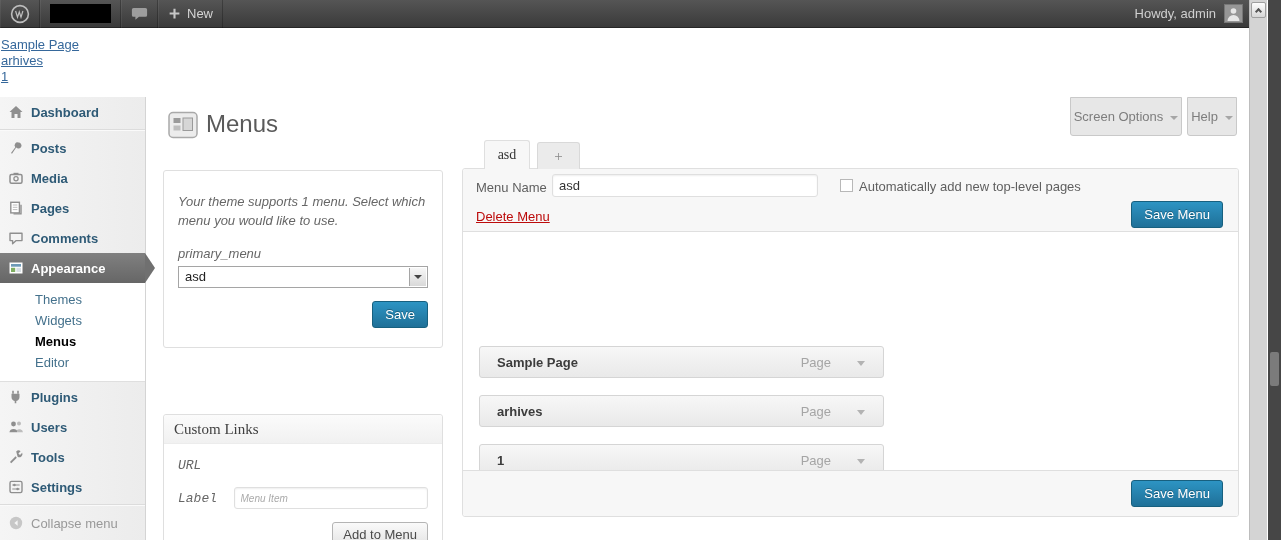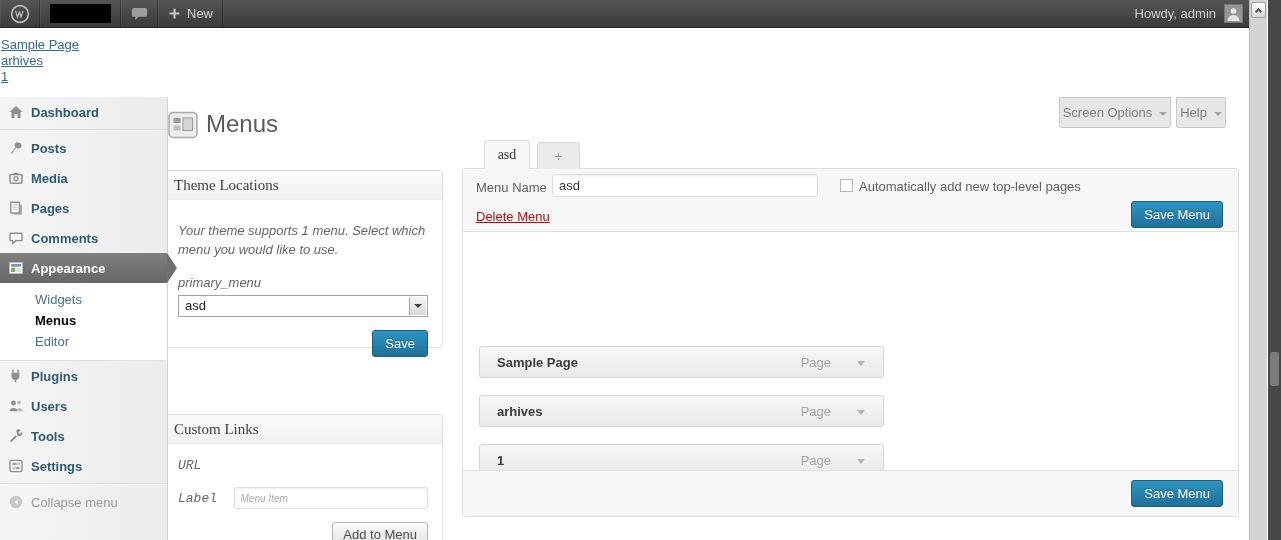--- a/index.html
+++ b/index.html
@@ -29,40 +29,40 @@
     transform:rotate(45deg); margin-top:2px; }
   #scroll-dark { position:absolute; left:1268px; top:0; width:13px; height:540px; background:#464646; z-index:11; }
   #scroll-dark-thumb { position:absolute; left:2px; top:352px; width:9px; height:34px;
     background:#7b7b7b; border-radius:2px; }
 
   
   #pagelinks { position:absolute; left:1px; top:37px; z-index:5; }
   #pagelinks a { display:block; color:#36689b; text-decoration:underline; line-height:16px; cursor:pointer; }
 
   
-  #sidebar { position:absolute; left:0; top:97px; width:168px; height:443px;
+  #sidebar { position:absolute; left:0; top:97px; width:146px; height:443px;
     background:linear-gradient(to right,#f5f5f5,#ececec); border-right:1px solid #d4d4d4; z-index:4; }
   .sb-item { height:30px; display:flex; align-items:center; padding-left:7px;
     color:#2e5a76; font-weight:bold; cursor:pointer; position:relative; }
   .sbicon { width:17px; height:16px; margin-right:7px; display:inline-flex; align-items:center; justify-content:center; }
   .sb-sep { height:0; border-top:1px solid #dcdcdc; border-bottom:1px solid #fafafa; margin:2px 0; }
   .sb-item.sel { background:linear-gradient(to bottom,#808080,#666); color:#fff; }
   .sb-arrow { position:absolute; right:-10px; top:50%; margin-top:-15px;
     border-left:10px solid #707070; border-top:15px solid transparent; border-bottom:15px solid transparent; z-index:6; }
   .sb-sub { background:#fff; border-bottom:1px solid #dfdfdf; padding:6px 0 8px; }
   .sb-sub-item { height:21px; line-height:21px; padding-left:35px; color:#44718c; cursor:pointer; }
   .sb-sub-item.cur { color:#000; font-weight:bold; }
   .sb-collapse { color:#999; font-weight:normal; }
 
   
   #screen-icon { position:absolute; left:167px; top:109px; }
   #page-title { position:absolute; left:206px; top:110px; font-size:24px; color:#5a5a5a; font-weight:normal; }
-  .top-tab { position:absolute; top:97px; height:31px; background:#e7e7e7; border:1px solid #c9c9c9;
+  .top-tab { position:absolute; top:97px; height:39px; background:#e7e7e7; border:1px solid #c9c9c9;
     border-radius:0 0 3px 3px; color:#7d7d7d; display:flex; align-items:center; justify-content:center;
-    gap:7px; cursor:pointer; }
+    gap:7px; cursor:pointer;margin-left:11px; }
   #screen-options-btn { left:1059px; width:112px; }
   #help-btn { left:1176px; width:50px; }
   .tri-down { border-top:4px solid #a6a6a6; border-left:4px solid transparent; border-right:4px solid transparent; margin-top:2px; }
 
   
   .postbox { position:absolute; width:280px; background:#fff; border:1px solid #dfdfdf; border-radius:3px; }
   #box-theme-loc { left:163px; top:170px; height:178px; }
   #box-custom-links { left:163px; top:370px; height:181px;margin-top:44px; }
   .pb-header { height:29px; line-height:28px; padding-left:10px; border-bottom:1px solid #ececec;
     background:linear-gradient(to bottom,#fbfbfb,#f1f1f1); font-family:"Liberation Serif",serif;
@@ -216,20 +216,21 @@
           <rect x="1.5" y="2.5" width="13" height="11" fill="#fff"></rect>
           <rect x="3" y="4" width="10" height="2.7" fill="#6e9ab7"></rect>
           <rect x="3" y="7.8" width="4.2" height="4.2" fill="#7fae62"></rect>
           <rect x="8.4" y="7.8" width="4.6" height="4.2" fill="#d8dfe4"></rect>
         </svg>
     </span>
     <span>Appearance</span>
     <span class="sb-arrow"></span>
   </div>
   <div class="sb-sub">
+    <div class="sb-sub-item">Themes</div>
     <div class="sb-sub-item">Widgets</div>
     <div class="sb-sub-item cur">Menus</div>
     <div class="sb-sub-item">Editor</div>
   </div>
   <div class="sb-item">
     <span class="sbicon">
       <svg width="16" height="16" viewBox="0 0 16 16">
           <path d="M5 1.8v3M10 1.8v3" stroke="#8f8f8f" stroke-width="1.6"></path>
           <path d="M3.5 4.8h8V8a4 4 0 0 1-3.2 3.9v2.3H6.7v-2.3A4 4 0 0 1 3.5 8z" fill="#8f8f8f"></path>
         </svg>
@@ -290,21 +291,20 @@
 <div class="top-tab" id="screen-options-btn">
   <span>Screen Options</span>
   <span class="tri-down"></span>
 </div>
 <div class="top-tab" id="help-btn">
   <span>Help</span>
   <span class="tri-down"></span>
 </div>
 
 <div class="postbox" id="box-theme-loc">
-  <div class="pb-header">Theme Locations</div>
   <div class="pb-body">
     <div class="tl-desc">Your theme supports 1 menu. Select which menu you would like to use.</div>
     <div class="tl-loc">primary_menu</div>
     <div class="fake-select">
       <span>asd</span>
       <span class="fs-btn">
           <span class="tri-down"></span>
         </span>
     </div>
     <div class="btn-row">

